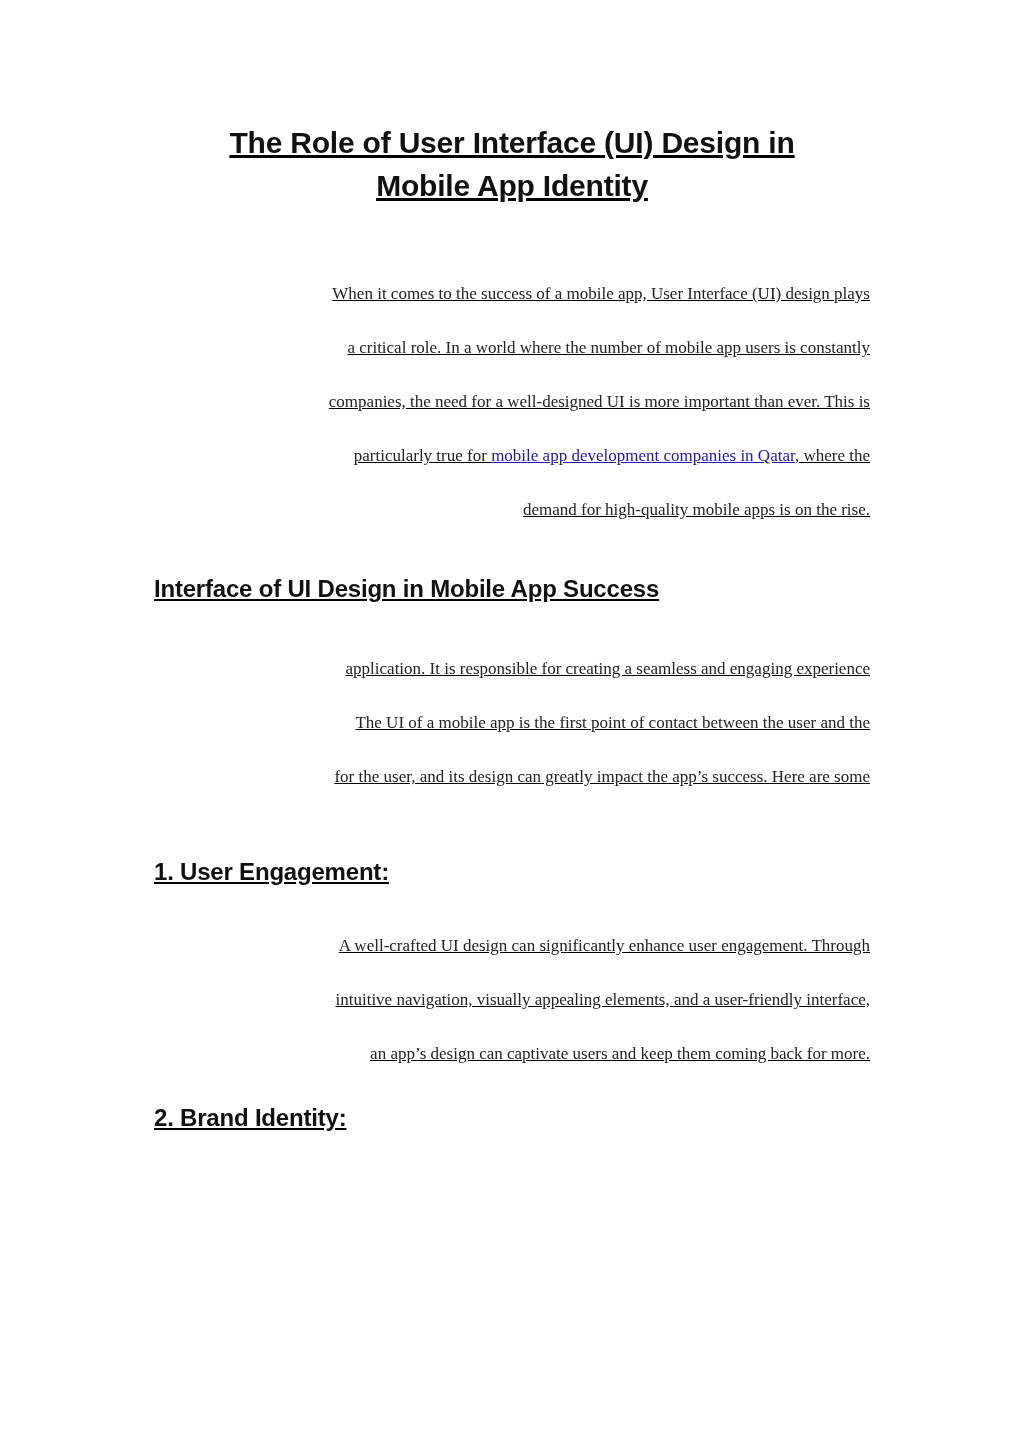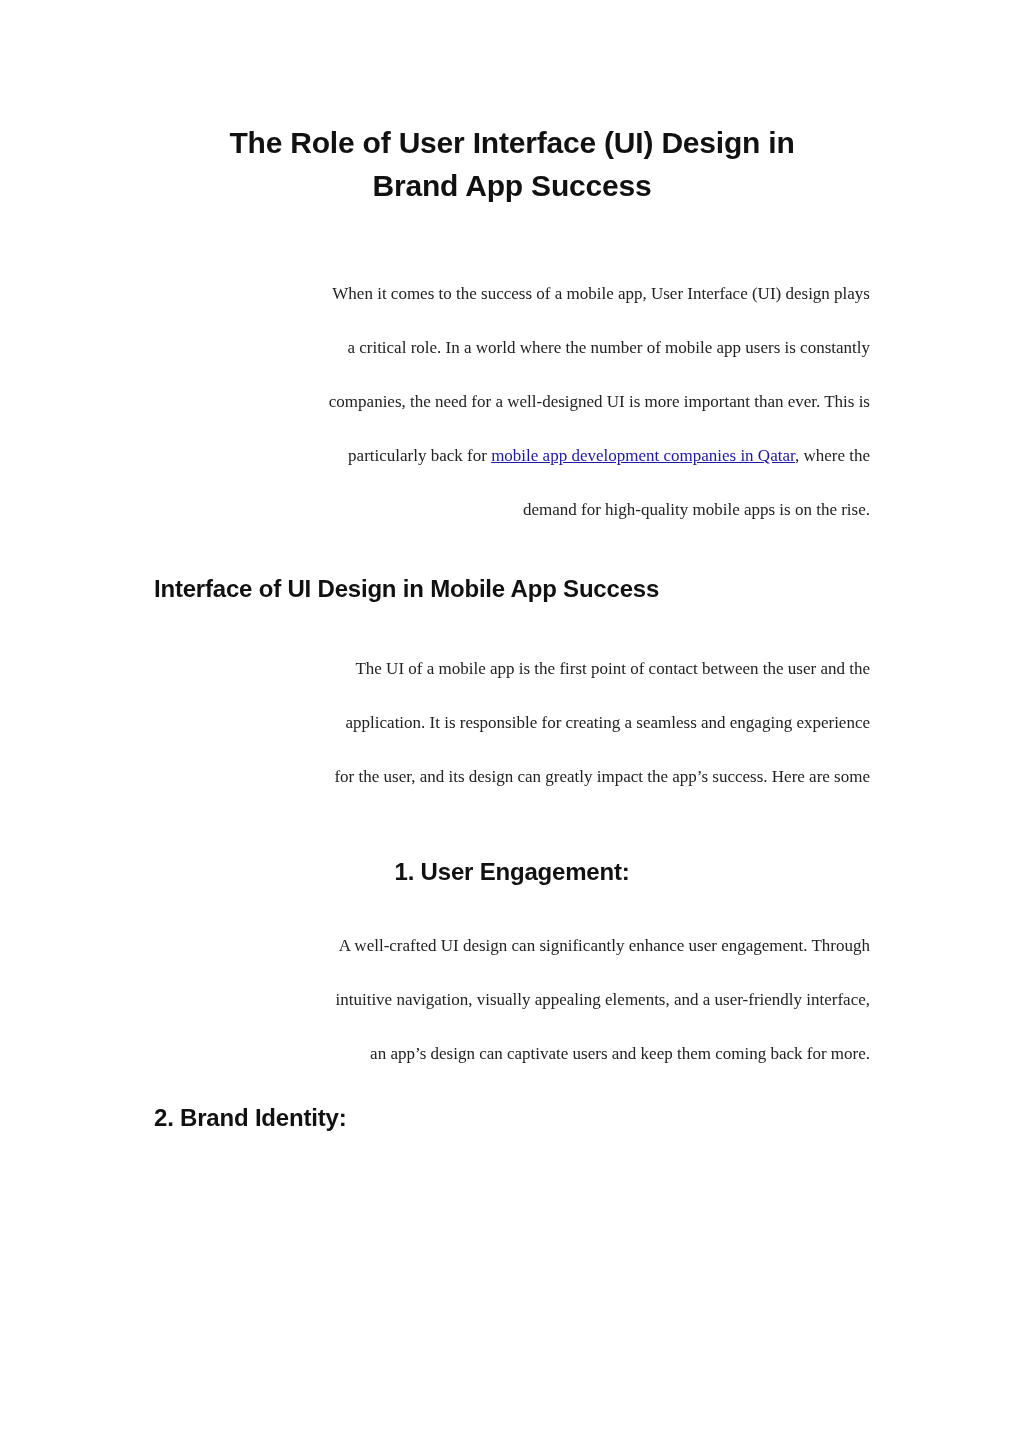--- a/index.html
+++ b/index.html
@@ -17,20 +17,21 @@
     font-family:"Liberation Serif", serif;
   }
   .page{
     width:1024px;
     height:1448px;
     background:var(--bg);
   }
   .content{
     width:716px;
     margin:0 auto;
+    text-decoration:underline;
   }
   .doc-title{
     margin-top:121px;
     font-family:"Liberation Sans", sans-serif;
     font-weight:700;
     font-size:30px;
     line-height:43px;
     letter-spacing:-0.2px;
     text-align:center;
     color:var(--heading-text);
@@ -48,53 +49,53 @@
   .h-section{
     font-family:"Liberation Sans", sans-serif;
     font-weight:700;
     font-size:24px;
     line-height:33px;
     letter-spacing:-0.2px;
     color:var(--heading-text);
   }
   .h-importance{ margin-top:35px; }
   .para-importance{ margin-top:37px; }
-  .h-engagement{ margin-top:51px;text-align:center; }
+  .h-engagement{ margin-top:51px; }
   .para-engagement{ margin-top:31px; }
   .h-brand{ margin-top:20px; }
   a.link{
     color:var(--link);
     text-decoration:underline;
     cursor:pointer;
   }
 </style>
 </head>
 <body>
 
 <div class="page">
   <div class="content">
 
     <h1 class="doc-title">
       <span class="line">The Role of User Interface (UI) Design in</span>
-      <span class="line">Brand App Success</span>
+      <span class="line">Mobile App Identity</span>
     </h1>
 
     <p class="para para-intro">
       <span class="line">When it comes to the success of a mobile app, User Interface (UI) design plays</span>
       <span class="line">a critical role. In a world where the number of mobile app users is constantly</span>
       <span class="line">companies, the need for a well-designed UI is more important than ever. This is</span>
-      <span class="line"><span>particularly back for </span><a class="link" href="#">mobile app development companies in Qatar</a><span>, where the</span></span>
+      <span class="line"><span>particularly true for </span><a class="link" href="#">mobile app development companies in Qatar</a><span>, where the</span></span>
       <span class="line">demand for high-quality mobile apps is on the rise.</span>
     </p>
 
     <h2 class="h-section h-importance">Interface of UI Design in Mobile App Success</h2>
 
     <p class="para para-importance">
+      <span class="line">application. It is responsible for creating a seamless and engaging experience</span>
       <span class="line">The UI of a mobile app is the first point of contact between the user and the</span>
-      <span class="line">application. It is responsible for creating a seamless and engaging experience</span>
       <span class="line">for the user, and its design can greatly impact the app’s success. Here are some</span>
     </p>
 
     <h3 class="h-section h-engagement">1. User Engagement:</h3>
 
     <p class="para para-engagement">
       <span class="line">A well-crafted UI design can significantly enhance user engagement. Through</span>
       <span class="line">intuitive navigation, visually appealing elements, and a user-friendly interface,</span>
       <span class="line">an app’s design can captivate users and keep them coming back for more.</span>
     </p>

